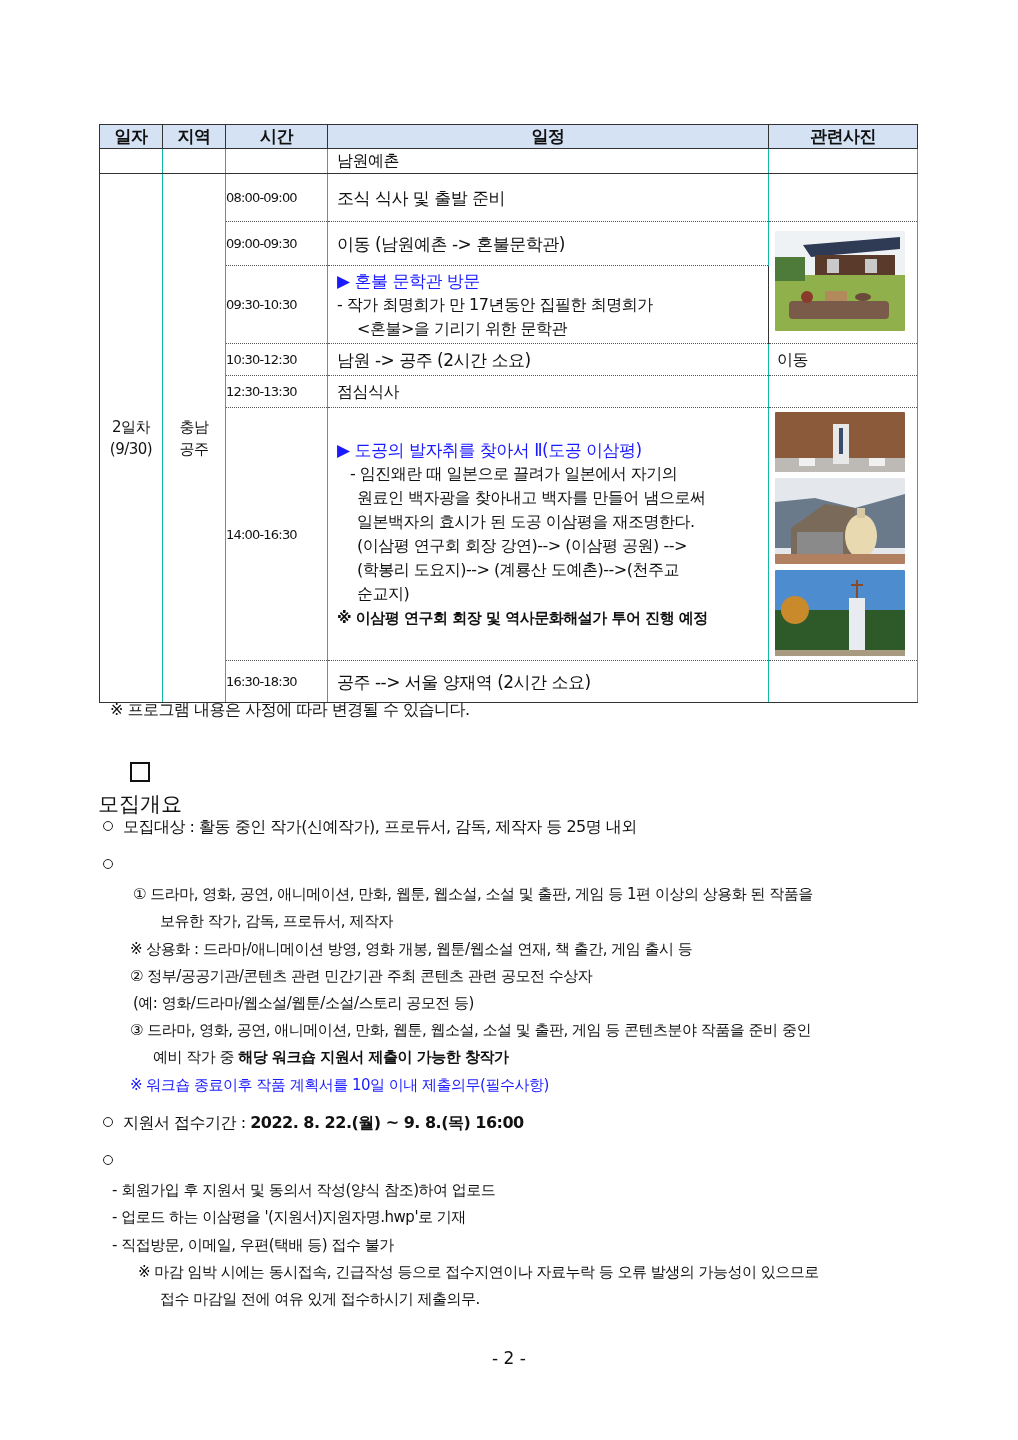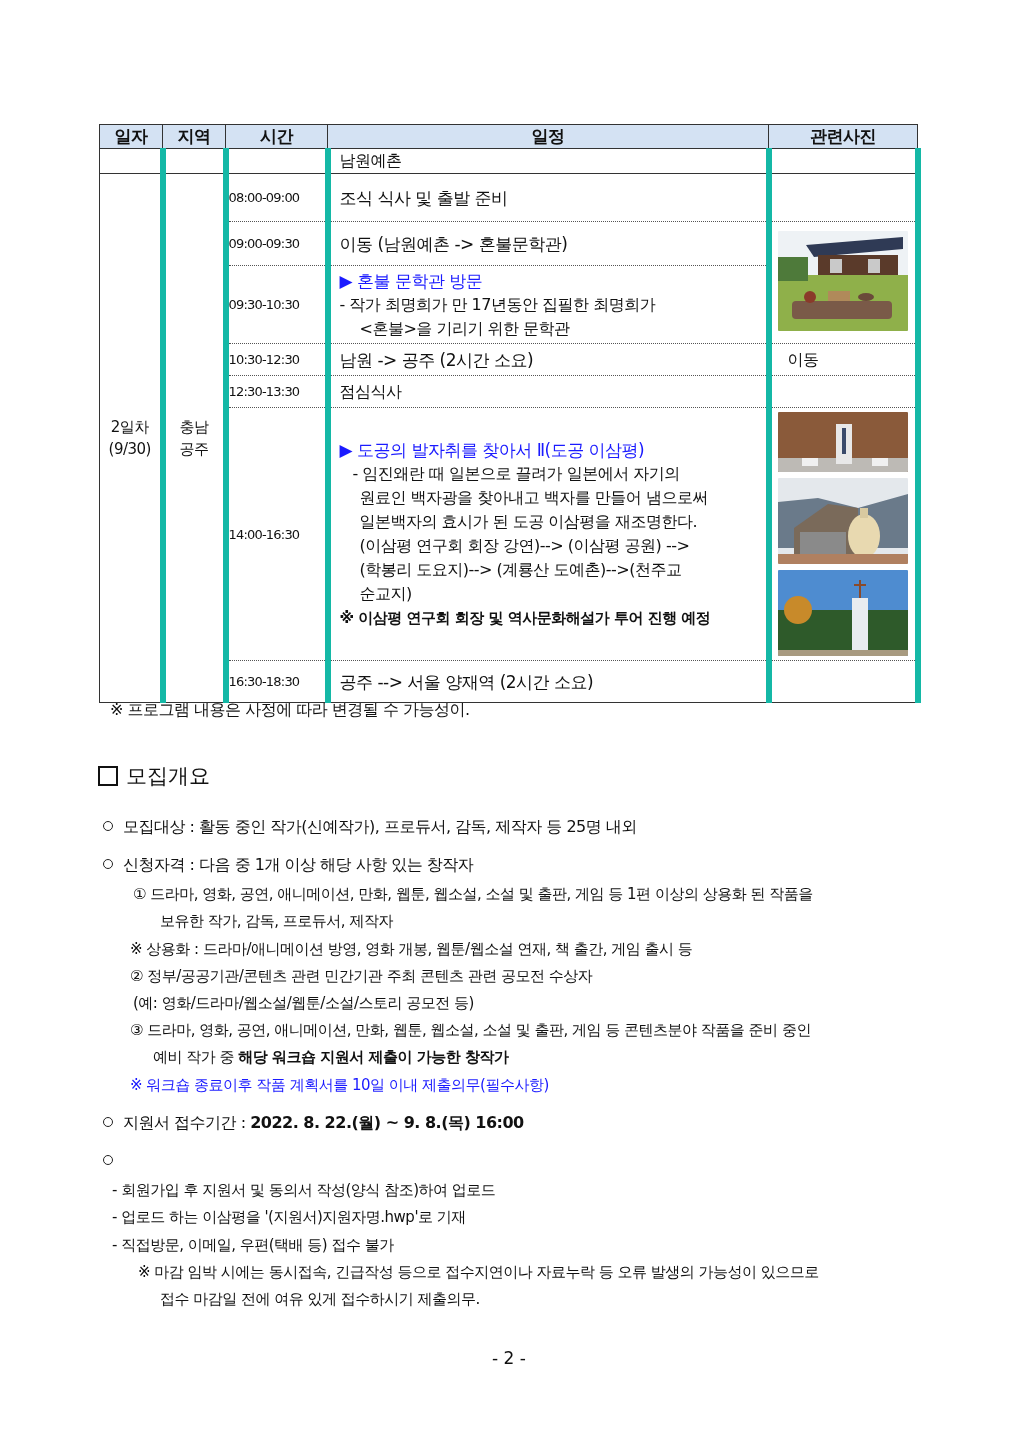--- a/index.html
+++ b/index.html
@@ -4,37 +4,37 @@
 <style>
   * { box-sizing: border-box; margin: 0; padding: 0; }
   html, body { width: 1018px; height: 1440px; background: #fff; }
   body { position: relative; font-family: "DejaVu Sans", "Liberation Sans", sans-serif; color: #111; }
 
   table.sched {
     position: absolute; left: 99px; top: 124px; width: 818px;
     border-collapse: collapse; table-layout: fixed;
     font-size: 15px; letter-spacing: -0.5px;
   }
-  table.sched td, table.sched th { border-left: 1px solid #333; border-right: 6px solid #14b8a6; vertical-align: middle; }
+  table.sched td, table.sched th { border-left: 1px solid #333; border-right: 1px solid #14b8a6; vertical-align: middle; }
   table.sched th { background: #d4e2f3; font-weight: bold; font-size: 17px; height: 23px; border: 1px solid #333; border-bottom: 1.5px solid #333; text-align: center; }
   .row-prev td { height: 25px; border-bottom: 1.5px solid #333; }
   .time { font-size: 13px; letter-spacing: -0.8px; }
   .dot-b { border-bottom: 1px dotted #555 !important; }
   .solid-b { border-bottom: 1.5px solid #333 !important; }
   .sch { padding-left: 9px; font-size: 16px; line-height: 24px; }
   .sch-lg { font-size: 17px; }
   .blue { color: #1a1aff; }
   .indent { padding-left: 13px; }
   .indent2 { padding-left: 20px; }
   .center { text-align: center; }
   .photo-cell { padding: 4px 6px; }
   .photo { width: 130px; border-radius: 1px; }
 
   .note1 { position: absolute; left: 110px; top: 700px; font-size: 16px; letter-spacing: -0.5px; }
-  .section-title { position: absolute; left: 98px; top: 762px; font-size: 21px; display: flex; align-items: center; gap: 8px; }
+  .section-title { position: absolute; left: 98px; top: 762px; font-size: 21px; display: flex; align-items: center; gap: 8px; flex-direction: column; }
   .box-icon { width: 20px; height: 20px; border: 2px solid #111; display: inline-block; }
 
   .line { position: absolute; font-size: 16px; letter-spacing: -0.5px; white-space: nowrap; }
   .bullet-o { display: inline-block; width: 10px; height: 10px; border: 1.5px solid #222; border-radius: 50%; margin-right: 10px; vertical-align: middle; position: relative; top: -2px; }
   .sm { font-size: 15px; }
   .b { font-weight: bold; }
   .page-num { position: absolute; left: 0; width: 1018px; top: 1348px; text-align: center; font-size: 17px; }
 </style>
 </head>
 <body>
@@ -100,21 +100,21 @@
       <td class="time dot-b">09:30-10:30</td>
       <td class="sch dot-b">
         <div class="blue sch-lg">▶ 혼불 문학관 방문</div>
         <div>- 작가 최명희가 만 17년동안 집필한 최명희가</div>
         <div class="indent2">&lt;혼불&gt;을 기리기 위한 문학관</div>
       </td>
     </tr>
     <tr style="height:32px">
       <td class="time dot-b">10:30-12:30</td>
       <td class="sch sch-lg dot-b">남원 -&gt; 공주 (2시간 소요)</td>
-      <td class="sch dot-b" style="padding-left:16px">이동</td>
+      <td class="sch dot-b" style="padding-left:8px">이동</td>
     </tr>
     <tr style="height:32px">
       <td class="time dot-b">12:30-13:30</td>
       <td class="sch dot-b">점심식사</td>
       <td class="dot-b"></td>
     </tr>
     <tr style="height:248px">
       <td class="time dot-b">14:00-16:30</td>
       <td class="sch dot-b">
         <div class="blue sch-lg">▶ 도공의 발자취를 찾아서 Ⅱ(도공 이삼평)</div>
@@ -156,32 +156,32 @@
       </td>
     </tr>
     <tr style="height:42px">
       <td class="time solid-b">16:30-18:30</td>
       <td class="sch sch-lg solid-b">공주 --&gt; 서울 양재역 (2시간 소요)</td>
       <td class="solid-b"></td>
     </tr>
   </tbody>
 </table>
 
-<div class="note1">※ 프로그램 내용은 사정에 따라 변경될 수 가능성이.</div>
+<div class="note1">※ 프로그램 내용은 사정에 따라 변경될 수 있습니다.</div>
 
 <div class="section-title">
   <span class="box-icon"></span>
   <span>모집개요</span>
 </div>
 
 <div class="line" style="left:103px;top:817px">
   <span class="bullet-o"></span><span>모집대상 : 활동 중인 작가(신예작가), 프로듀서, 감독, 제작자 등 25명 내외</span>
 </div>
 <div class="line" style="left:103px;top:855px">
-  <span class="bullet-o"></span><span>신청자격 : 다음 중 1개 이상 해당 사항 있는 창작자</span>
+  <span class="bullet-o"></span>
 </div>
 <div class="line sm" style="left:133px;top:885px">① 드라마, 영화, 공연, 애니메이션, 만화, 웹툰, 웹소설, 소설 및 출판, 게임 등 1편 이상의 상용화 된 작품을</div>
 <div class="line sm" style="left:160px;top:912px">보유한 작가, 감독, 프로듀서, 제작자</div>
 <div class="line sm" style="left:130px;top:940px">※ 상용화 : 드라마/애니메이션 방영, 영화 개봉, 웹툰/웹소설 연재, 책 출간, 게임 출시 등</div>
 <div class="line sm" style="left:130px;top:967px">② 정부/공공기관/콘텐츠 관련 민간기관 주최 콘텐츠 관련 공모전 수상자</div>
 <div class="line sm" style="left:133px;top:994px">(예: 영화/드라마/웹소설/웹툰/소설/스토리 공모전 등)</div>
 <div class="line sm" style="left:130px;top:1021px">③ 드라마, 영화, 공연, 애니메이션, 만화, 웹툰, 웹소설, 소설 및 출판, 게임 등 콘텐츠분야 작품을 준비 중인</div>
 <div class="line sm" style="left:153px;top:1048px">
   <span>예비 작가 중 </span><span class="b">해당 워크숍 지원서 제출이 가능한 창작가</span>
 </div>

